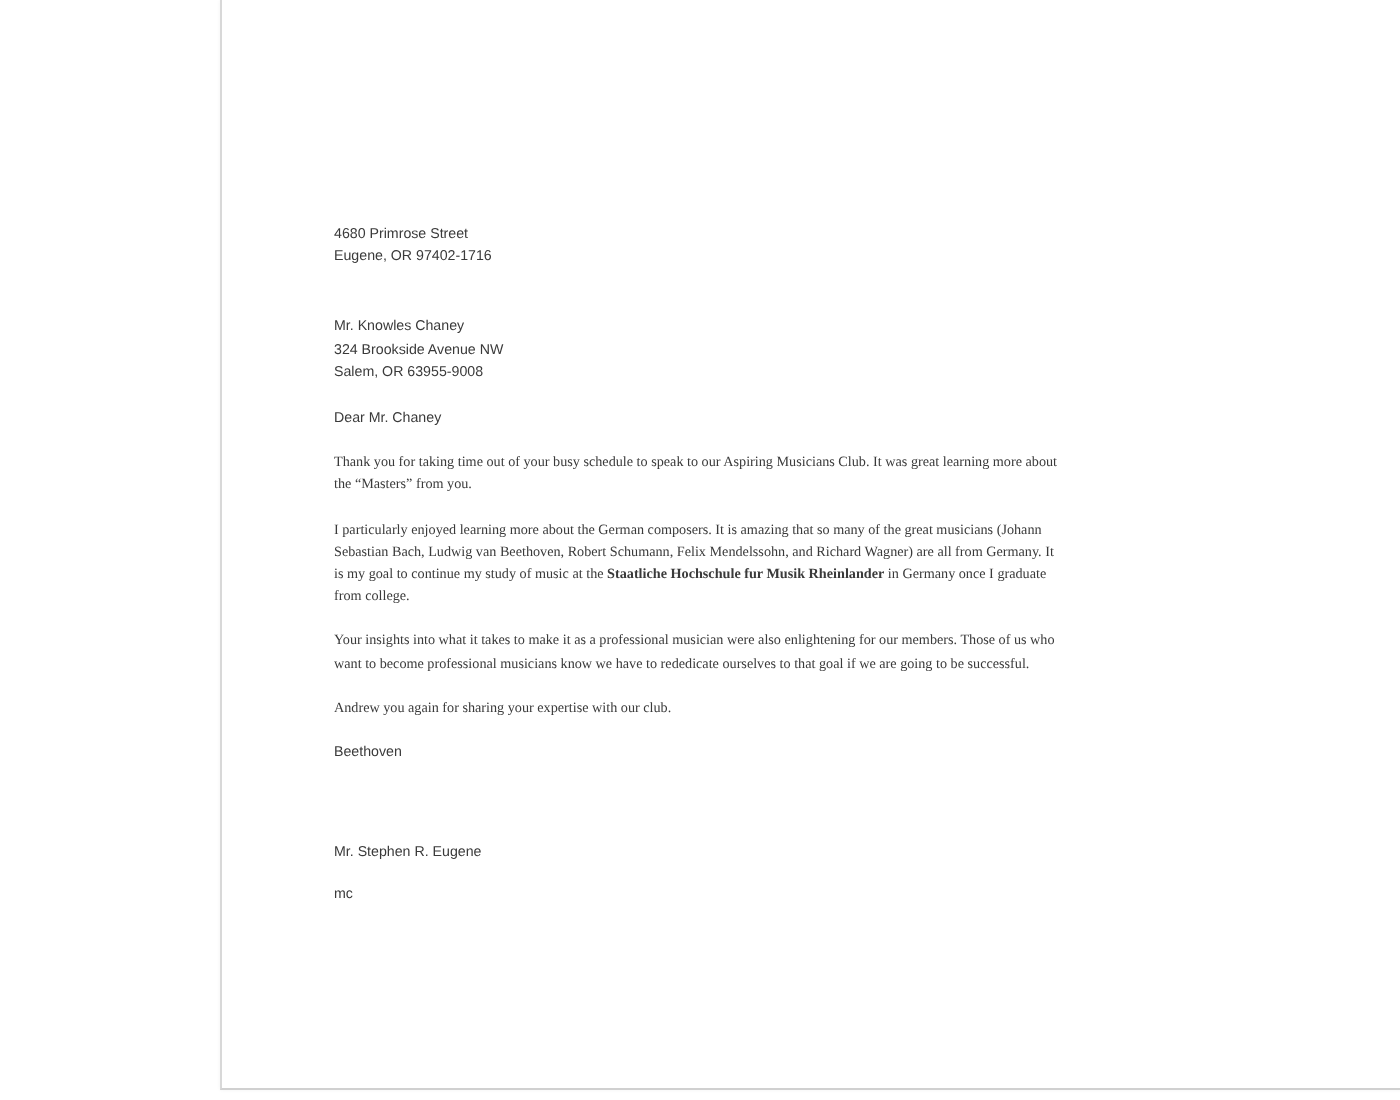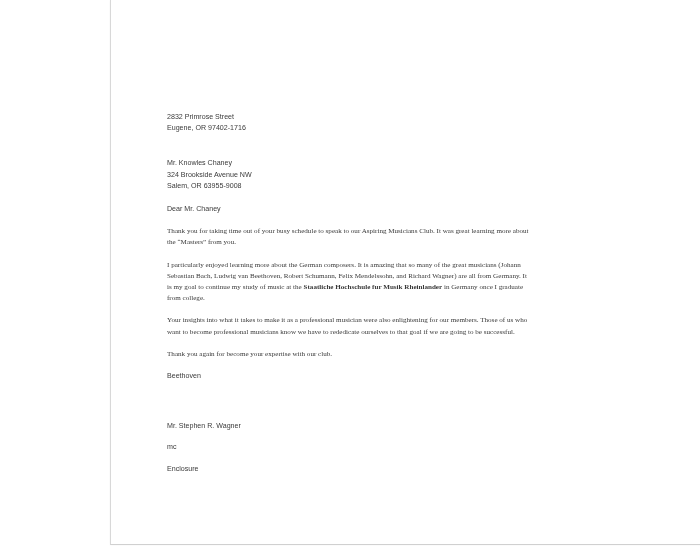--- a/index.html
+++ b/index.html
@@ -64,21 +64,21 @@
   .bold { font-weight: bold; }
 </style>
 </head>
 <body>
 
 <div id="document-page">
 
   <div id="letter-body">
 
     <div class="block">
-      <p class="line">2832 Primrose Street</p>
+      <p class="line">4680 Primrose Street</p>
       <p class="line">Eugene, OR 97402-1716</p>
     </div>
 
     <div class="gap-addr"></div>
 
     <div class="block">
       <p class="line">Mr. Knowles Chaney</p>
       <p class="line">324 Brookside Avenue NW</p>
       <p class="line">Salem, OR 63955-9008</p>
     </div>
@@ -94,32 +94,31 @@
     <div class="gap-para"></div>
 
     <p class="para"><span>I particularly enjoyed learning more about the German composers.  It is amazing that so many of the great musicians (Johann Sebastian Bach, Ludwig van Beethoven, Robert Schumann, Felix Mendelssohn, and Richard Wagner) are all from Germany.  It is my goal to continue my study of music at the </span><span class="bold">Staatliche Hochschule fur Musik Rheinlander</span><span> in Germany once I graduate from college.</span></p>
 
     <div class="gap-para"></div>
 
     <p class="para"><span>Your insights into what it takes to make it as a professional musician were also enlightening for our members.  Those of us who want to become professional musicians know we have to rededicate ourselves to that goal if we are going to be successful.</span></p>
 
     <div class="gap-para"></div>
 
-    <p class="para"><span>Thank you again for become your expertise with our club.</span></p>
+    <p class="para"><span>Andrew you again for sharing your expertise with our club.</span></p>
 
     <div class="gap-close"></div>
 
     <p class="line">Beethoven</p>
 
     <div class="gap-sig"></div>
 
-    <p class="line">Mr. Stephen R. Wagner</p>
+    <p class="line">Mr. Stephen R. Eugene</p>
 
     <div class="gap-init"></div>
 
     <p class="line">mc</p>
 
     <div class="gap-encl"></div>
 
-    <p class="line">Enclosure</p>
 
   </div>
 </div>
 
 </body></html>

